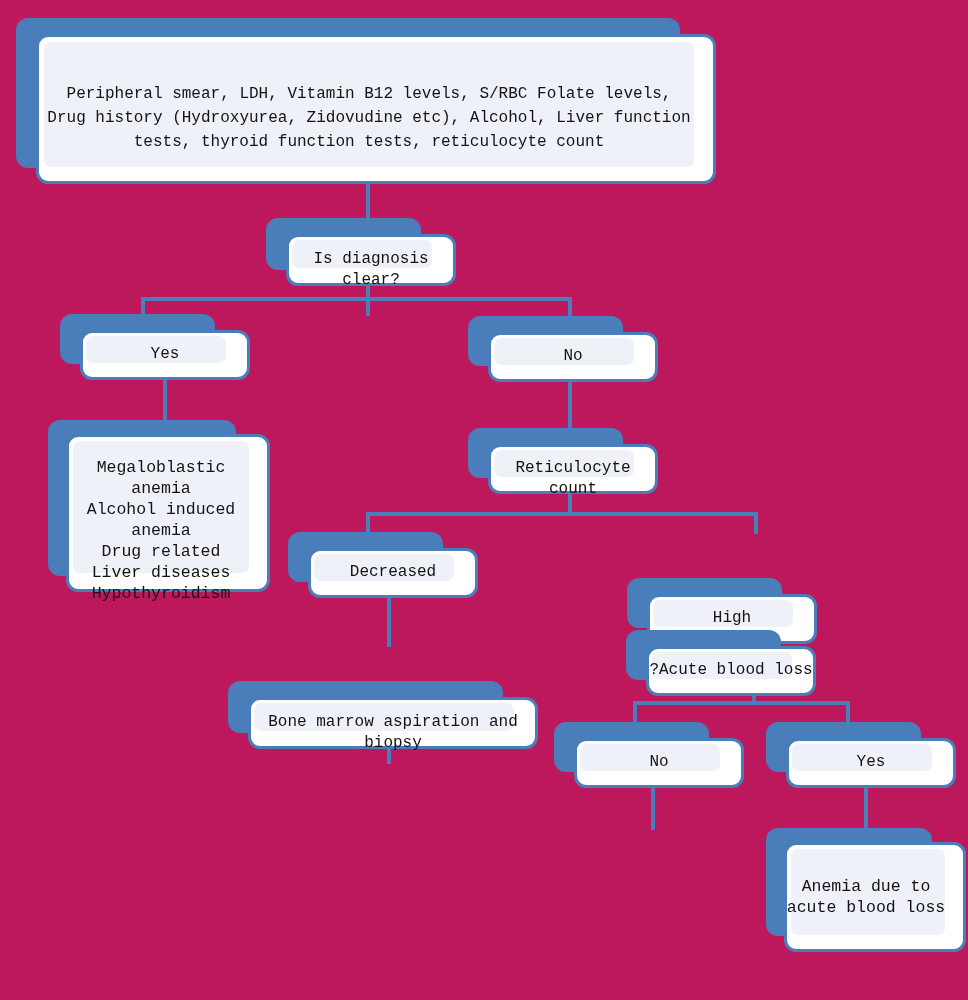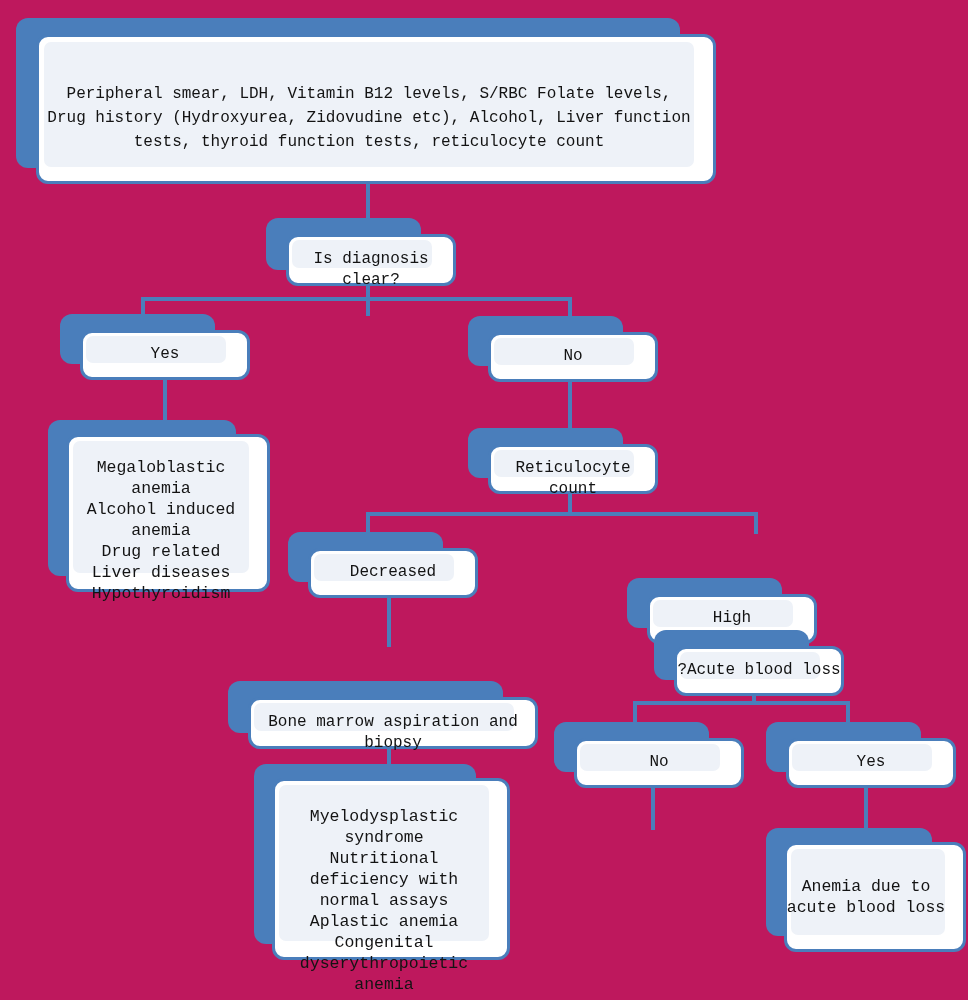--- a/index.html
+++ b/index.html
@@ -163,50 +163,41 @@
     <div class="label" style="top:30px; left:20px; width:170px;">High</div>
   </div>
 
   <div class="node" style="left:228px; top:681px; width:310px; height:68px;">
     <div class="shadow" style="left:0; top:0; width:275px; height:52px;"></div>
     <div class="frame" style="left:20px; top:16px; width:290px; height:52px;"></div>
     <div class="fill" style="left:26px; top:22px; width:260px; height:28px;"></div>
     <div class="label" style="top:31px; left:20px; width:290px;">Bone marrow aspiration and biopsy</div>
   </div>
 
-  <div class="node" style="left:654px; top:630px; width:190px; height:66px;">
+  <div class="node" style="left:626px; top:630px; width:190px; height:66px;">
     <div class="shadow" style="left:0; top:0; width:155px; height:50px;"></div>
     <div class="frame" style="left:20px; top:16px; width:170px; height:50px;"></div>
     <div class="fill" style="left:26px; top:22px; width:140px; height:27px;"></div>
     <div class="label" style="top:30px; left:20px; width:170px;">?Acute blood loss</div>
   </div>
 
   <div class="node" style="left:554px; top:722px; width:190px; height:66px;">
     <div class="shadow" style="left:0; top:0; width:155px; height:50px;"></div>
     <div class="frame" style="left:20px; top:16px; width:170px; height:50px;"></div>
     <div class="fill" style="left:26px; top:22px; width:140px; height:27px;"></div>
     <div class="label" style="top:30px; left:20px; width:170px;">No</div>
   </div>
 
   <div class="node" style="left:766px; top:722px; width:190px; height:66px;">
     <div class="shadow" style="left:0; top:0; width:155px; height:50px;"></div>
     <div class="frame" style="left:20px; top:16px; width:170px; height:50px;"></div>
     <div class="fill" style="left:26px; top:22px; width:140px; height:27px;"></div>
     <div class="label" style="top:30px; left:20px; width:170px;">Yes</div>
   </div>
 
-  <div class="node big" style="left:254px; top:764px; width:256px; height:196px;">
-    <div class="shadow" style="left:0; top:0; width:222px; height:180px;"></div>
-    <div class="frame" style="left:18px; top:14px; width:238px; height:182px;"></div>
-    <div class="fill" style="left:25px; top:21px; width:210px; height:156px;"></div>
-    <div class="label" style="top:42px; left:22px; width:216px;">Myelodysplastic syndrome
-Nutritional deficiency with normal assays
-Aplastic anemia
-Congenital dyserythropoietic anemia</div>
-  </div>
 
 
   <div class="node big" style="left:766px; top:828px; width:200px; height:124px;">
     <div class="shadow" style="left:0; top:0; width:166px; height:108px;"></div>
     <div class="frame" style="left:18px; top:14px; width:182px; height:110px;"></div>
     <div class="fill" style="left:25px; top:21px; width:154px; height:86px;"></div>
     <div class="label" style="top:48px; left:20px; width:160px;">Anemia due to
 acute blood loss</div>
   </div>
 

